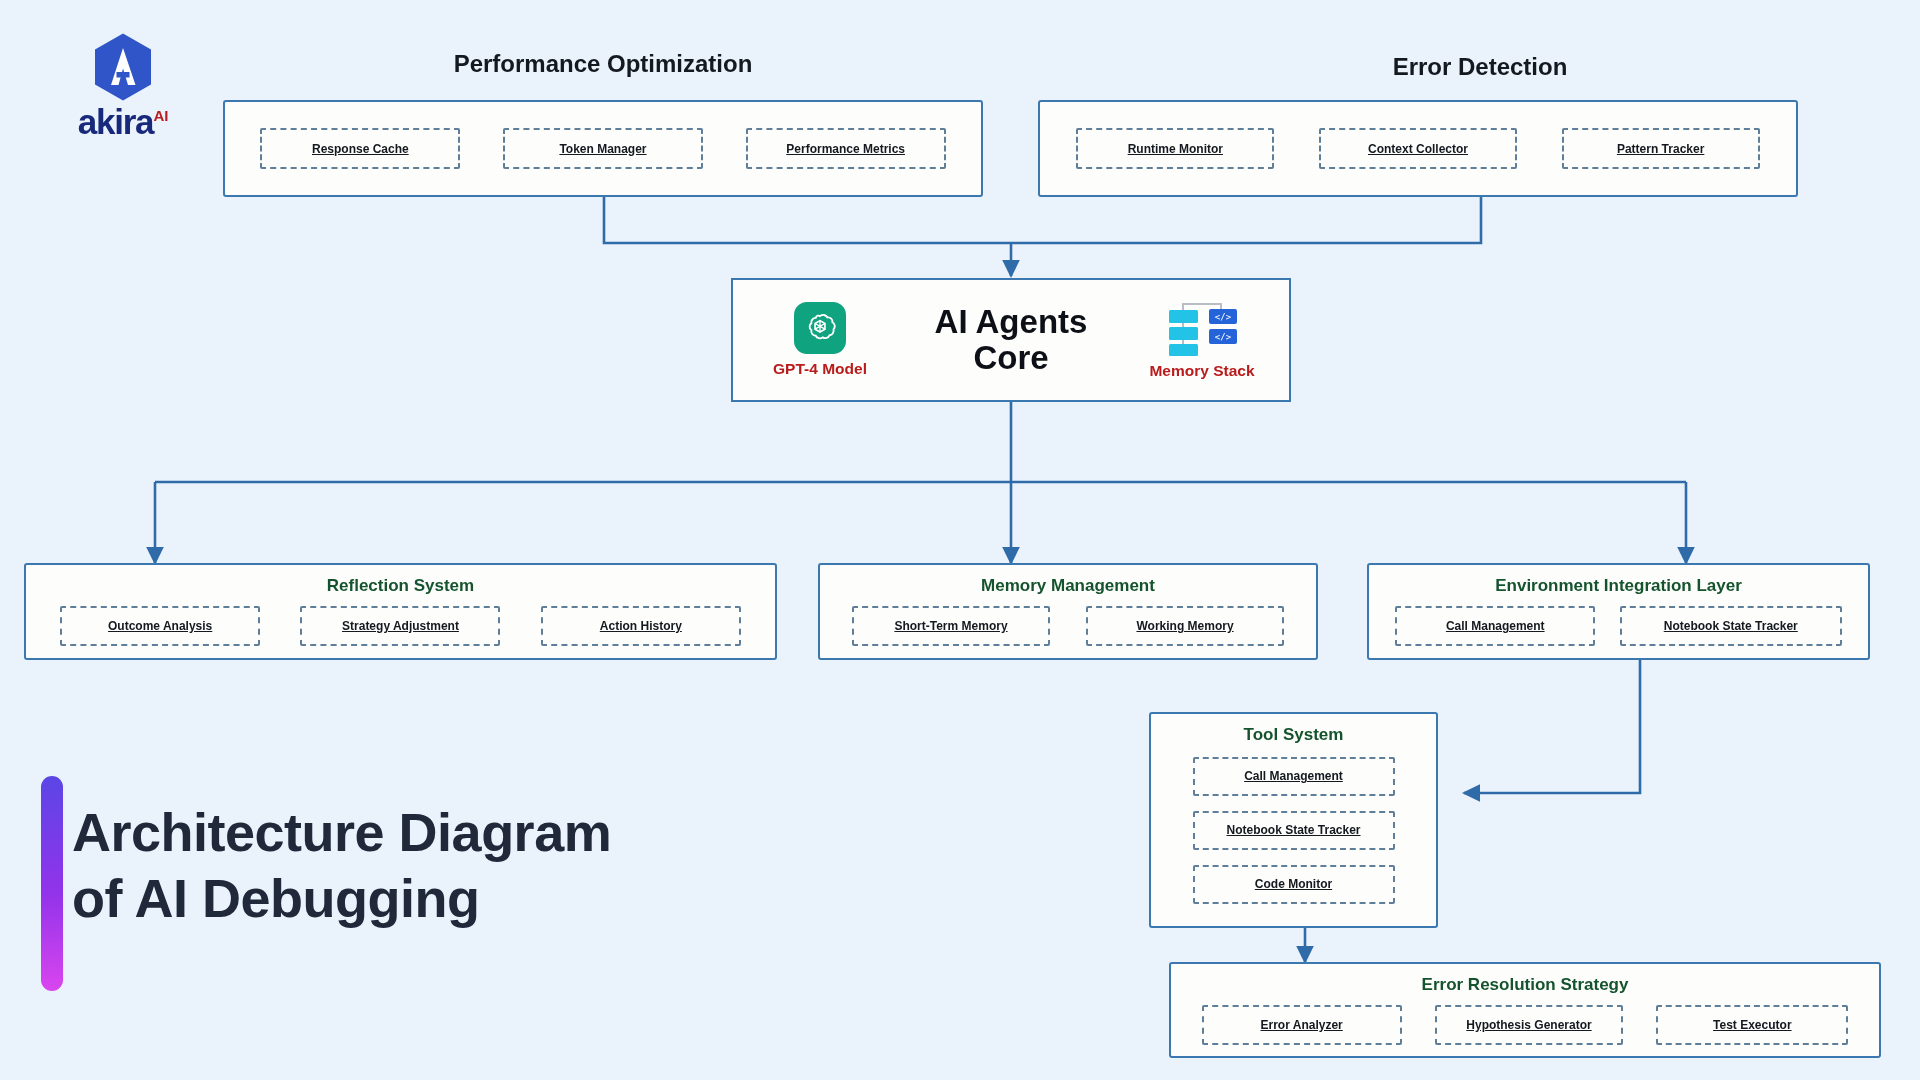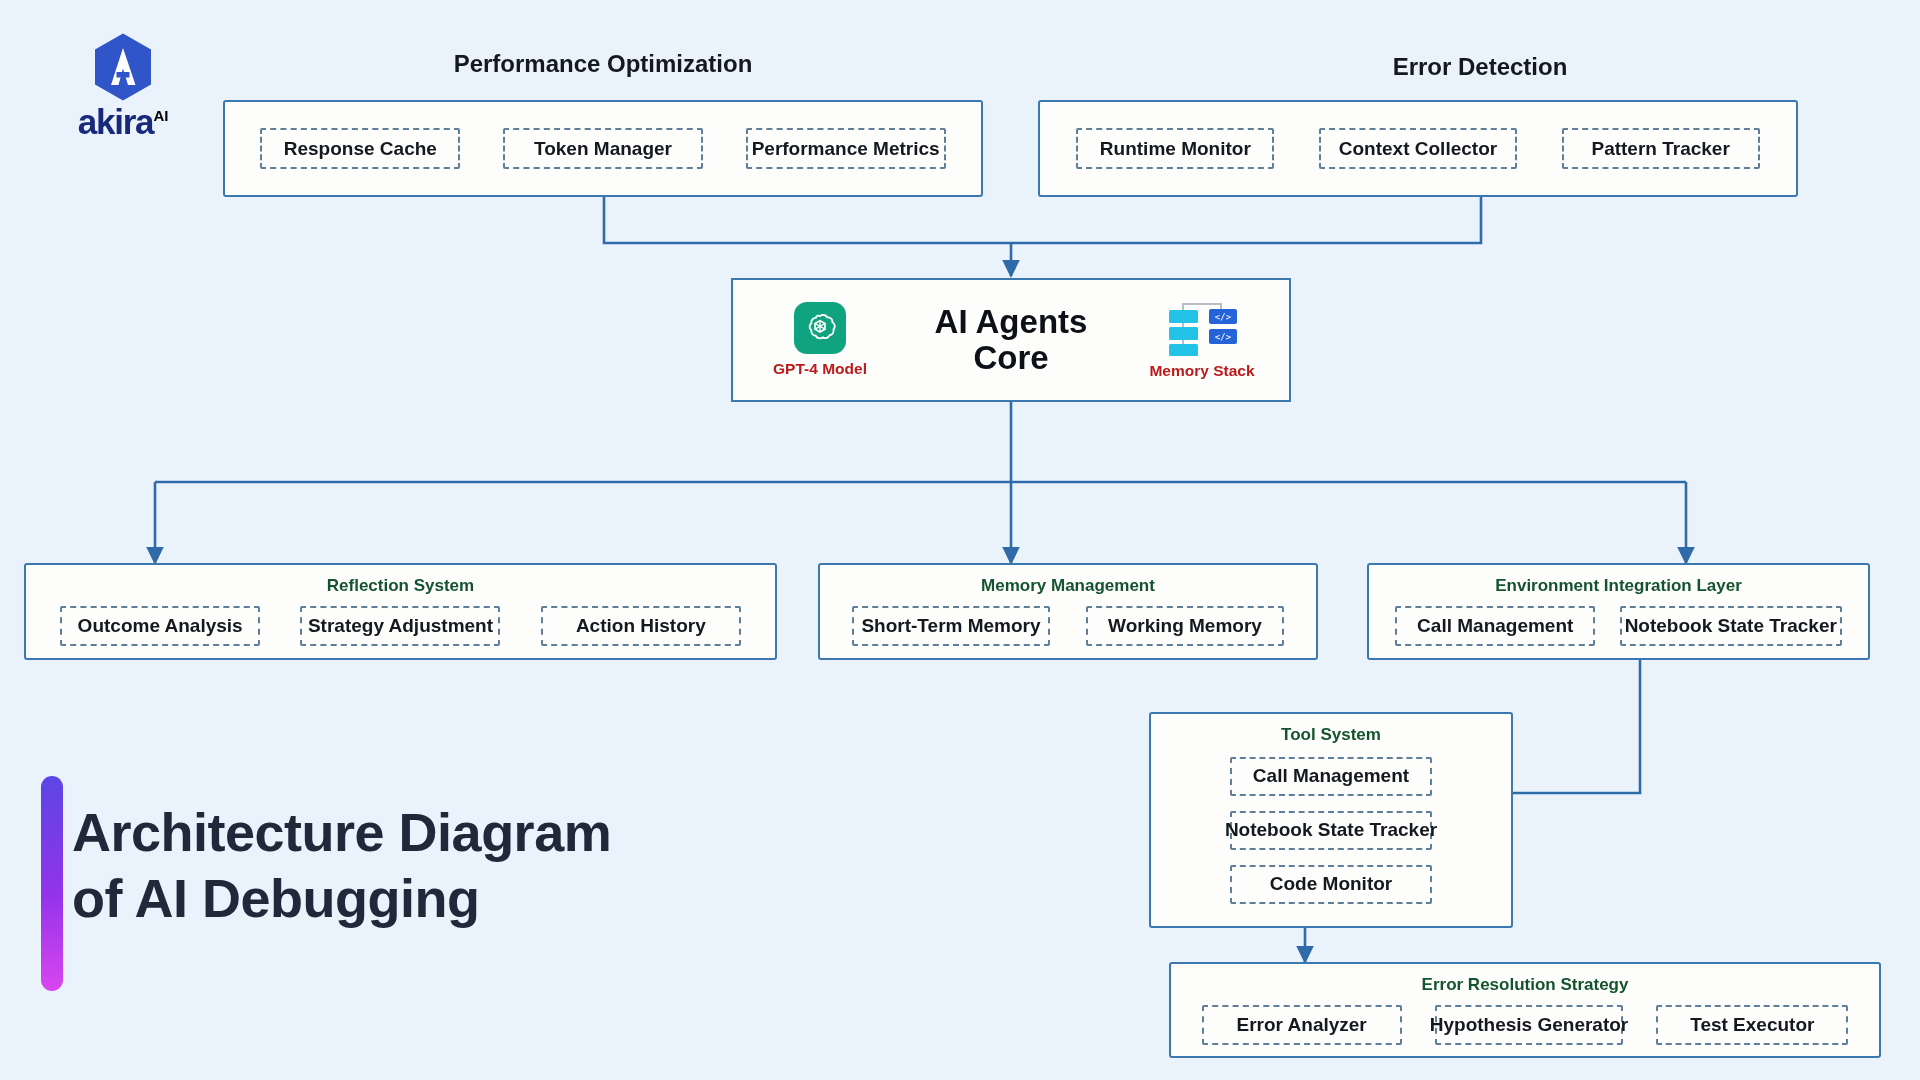--- a/index.html
+++ b/index.html
@@ -37,21 +37,21 @@
     font-weight: 800;
     color: #18287a;
     letter-spacing: -1.2px;
     line-height: 1;
     position: relative;
     display: inline-block;
   }
   .logo-sup {
     font-size: 15px;
     font-weight: 800;
-    color: #000000;
+    color: #b91c1c;
     vertical-align: super;
     letter-spacing: 0;
   }
 
   
   .grp-title {
     position: absolute;
     font-size: 24px;
     font-weight: 700;
     color: #14181f;
@@ -74,29 +74,30 @@
   }
   .chip-row {
     display: flex;
     justify-content: space-around;
     align-items: center;
     padding: 0 14px;
   }
   .chip {
     border: 2px dashed #5f7e99;
     background: #fdfdfb;
-    font-size: 19px;
+    font-size: 12px;
     font-weight: 700;
     color: #14181f;
     text-align: center;
     display: flex;
     align-items: center;
     justify-content: center;
     white-space: nowrap;
     border-radius: 2px;
+    text-decoration: underline;
   }
 
   
   #core-box {
     position: absolute;
     left: 731px;
     top: 278px;
     width: 560px;
     height: 124px;
     background: #fdfdfb;
@@ -290,21 +291,21 @@
   </div>
 
   <div class="grp-box" style="left:1367px; top:563px; width:503px; height:97px;">
     <div class="box-heading">Environment Integration Layer</div>
     <div class="chip-row" style="margin-top:10px;">
       <div class="chip" style="width:200px; height:40px;">Call Management</div>
       <div class="chip" style="width:222px; height:40px;">Notebook State Tracker</div>
     </div>
   </div>
 
-  <div class="grp-box" style="left:1149px; top:712px; width:364px; height:216px;">
+  <div class="grp-box" style="left:1149px; top:712px; width:289px; height:216px;">
     <div class="box-heading">Tool System</div>
     <div style="display:flex; flex-direction:column; align-items:center; gap:15px; margin-top:12px;">
       <div class="chip" style="width:202px; height:39px;">Call Management</div>
       <div class="chip" style="width:202px; height:39px;">Notebook State Tracker</div>
       <div class="chip" style="width:202px; height:39px;">Code Monitor</div>
     </div>
   </div>
 
   <div class="grp-box" style="left:1169px; top:962px; width:712px; height:96px;">
     <div class="box-heading">Error Resolution Strategy</div>

